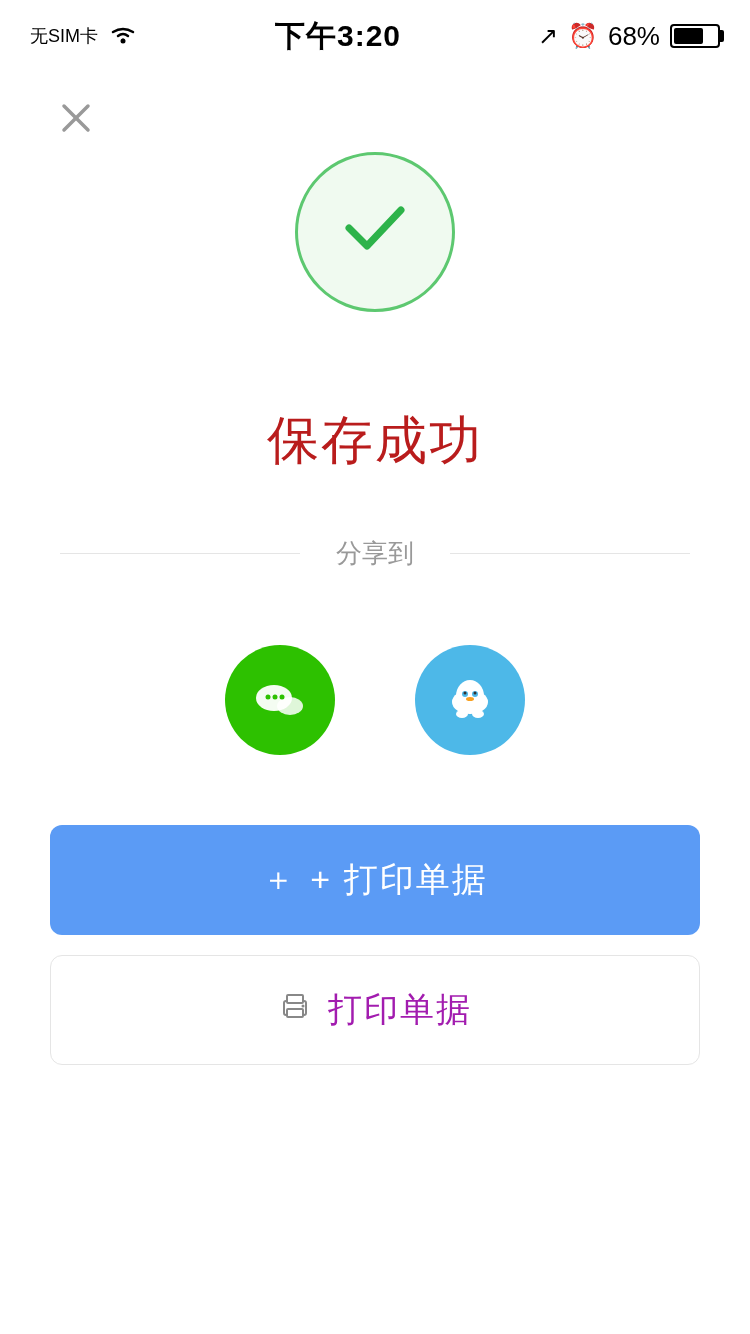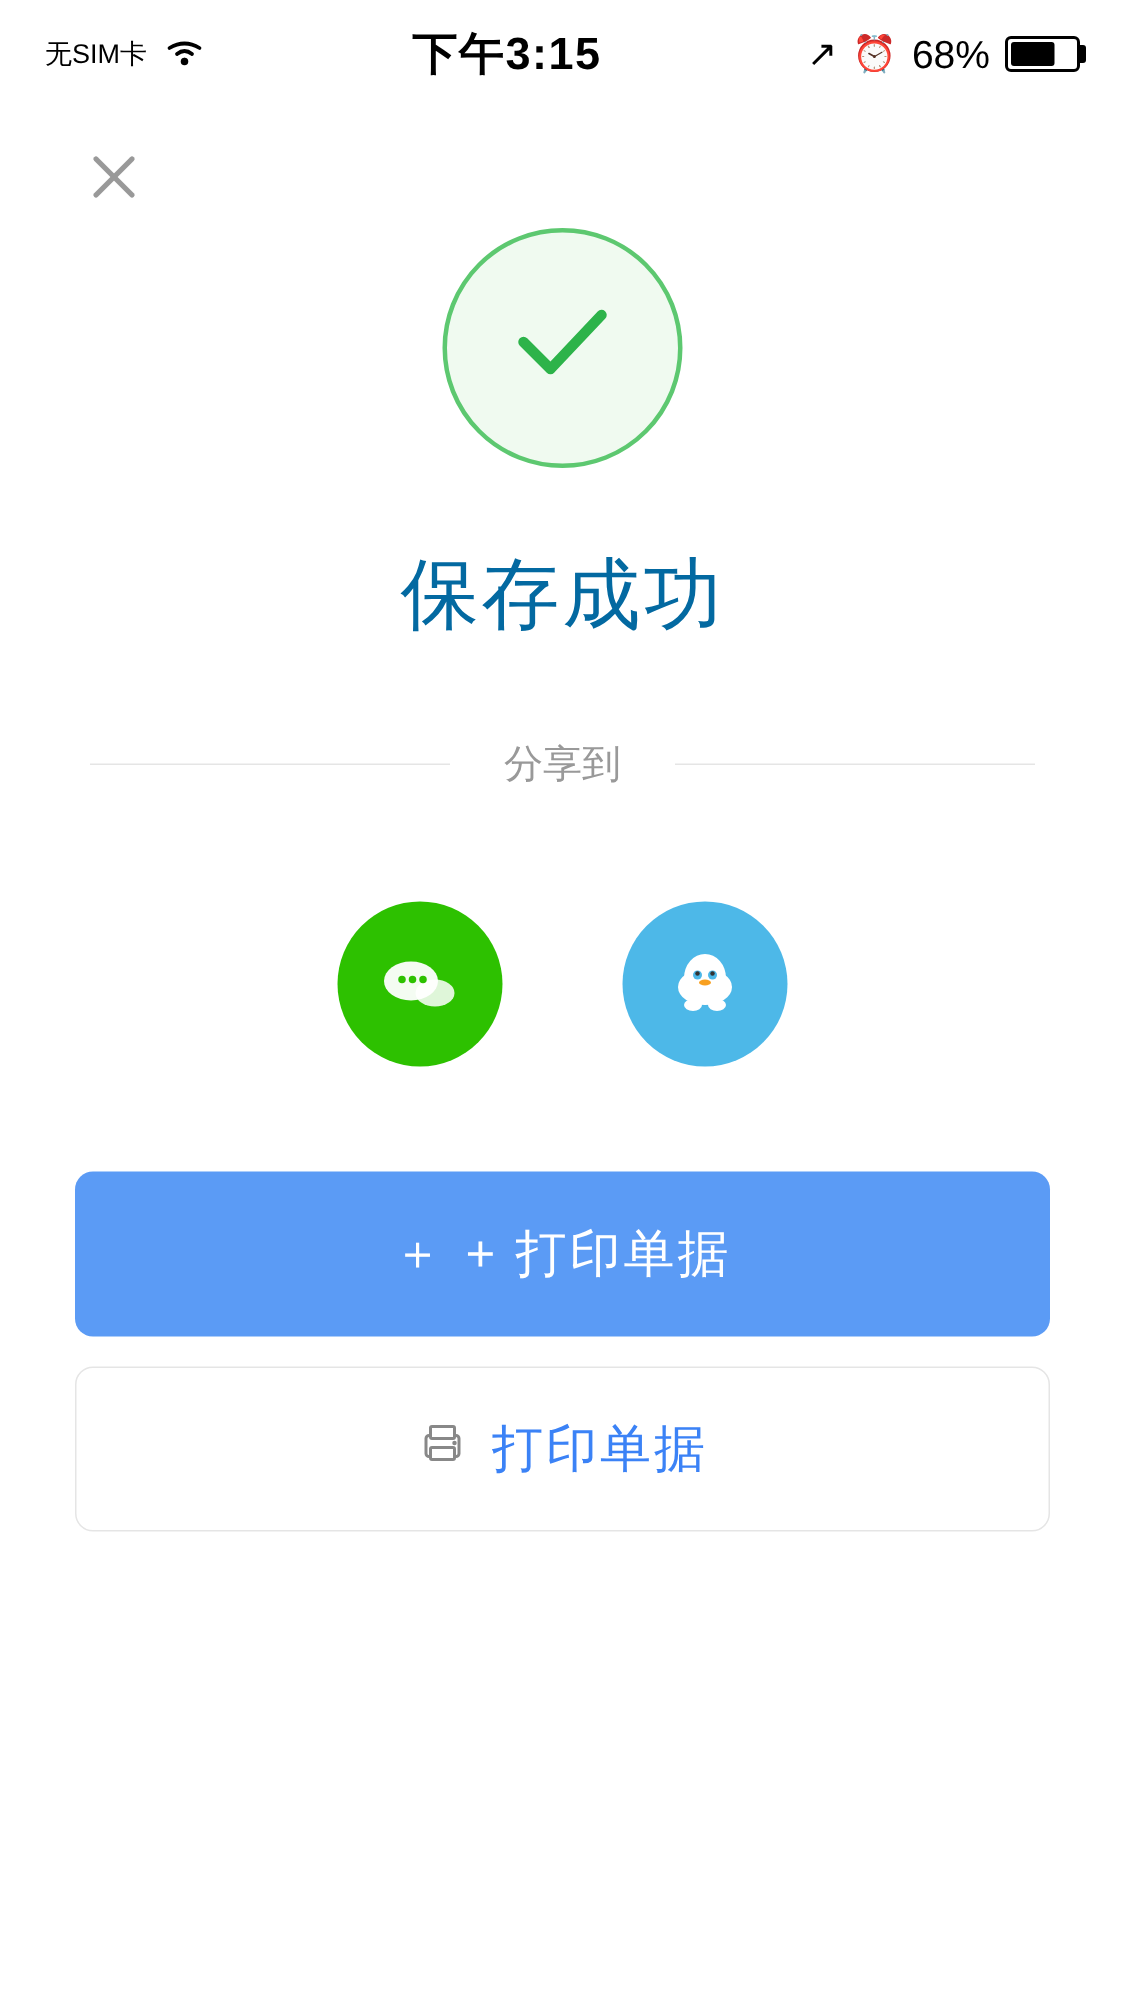--- a/index.html
+++ b/index.html
@@ -110,24 +110,25 @@
     }
     .checkmark {
       color: #2db34a;
       font-size: 80px;
       line-height: 1;
     }
 
     
     .success-title {
       font-size: 52px;
-      color: #0369a1;
+      color: #b91c1c;
       font-weight: 400;
       margin-bottom: 60px;
       letter-spacing: 2px;
+      margin-top: 44px;
     }
 
     
     .share-section {
       width: 100%;
       padding: 0 60px;
       margin-bottom: 50px;
     }
     .share-divider {
       display: flex;
@@ -187,21 +188,21 @@
       cursor: pointer;
       border: none;
       outline: none;
     }
     .action-btn-primary {
       background: #5b9bf5;
       color: #fff;
     }
     .action-btn-secondary {
       background: #fff;
-      color: #3b82f6;
+      color: #a21caf;
       border: 1px solid #e5e5e5;
     }
     .btn-icon {
       font-size: 32px;
       color: inherit;
     }
     .action-btn-secondary .btn-icon {
       color: #888;
     }
   </style>
@@ -213,21 +214,21 @@
     <span>无SIM卡</span>
     <span>
       <svg width="30" height="24" viewBox="0 0 30 24" fill="none">
         <path d="M15 18 L15 18" stroke="#000" stroke-width="3" stroke-linecap="round"></path>
         <path d="M10 14 Q15 10 20 14" stroke="#000" stroke-width="2.5" stroke-linecap="round" fill="none"></path>
         <path d="M5 10 Q15 4 25 10" stroke="#000" stroke-width="2.5" stroke-linecap="round" fill="none"></path>
         <circle cx="15" cy="19" r="2.5" fill="#000"></circle>
       </svg>
     </span>
   </div>
-  <div class="status-center">下午3:15</div>
+  <div class="status-center">下午3:20</div>
   <div class="status-right">
     <span style="font-size:24px;">↗</span>
     <span style="font-size:24px;">⏰</span>
     <span style="font-size:26px;">68%</span>
     <div class="battery-bar">
       <div class="battery-fill"></div>
     </div>
   </div>
 </div>
 

